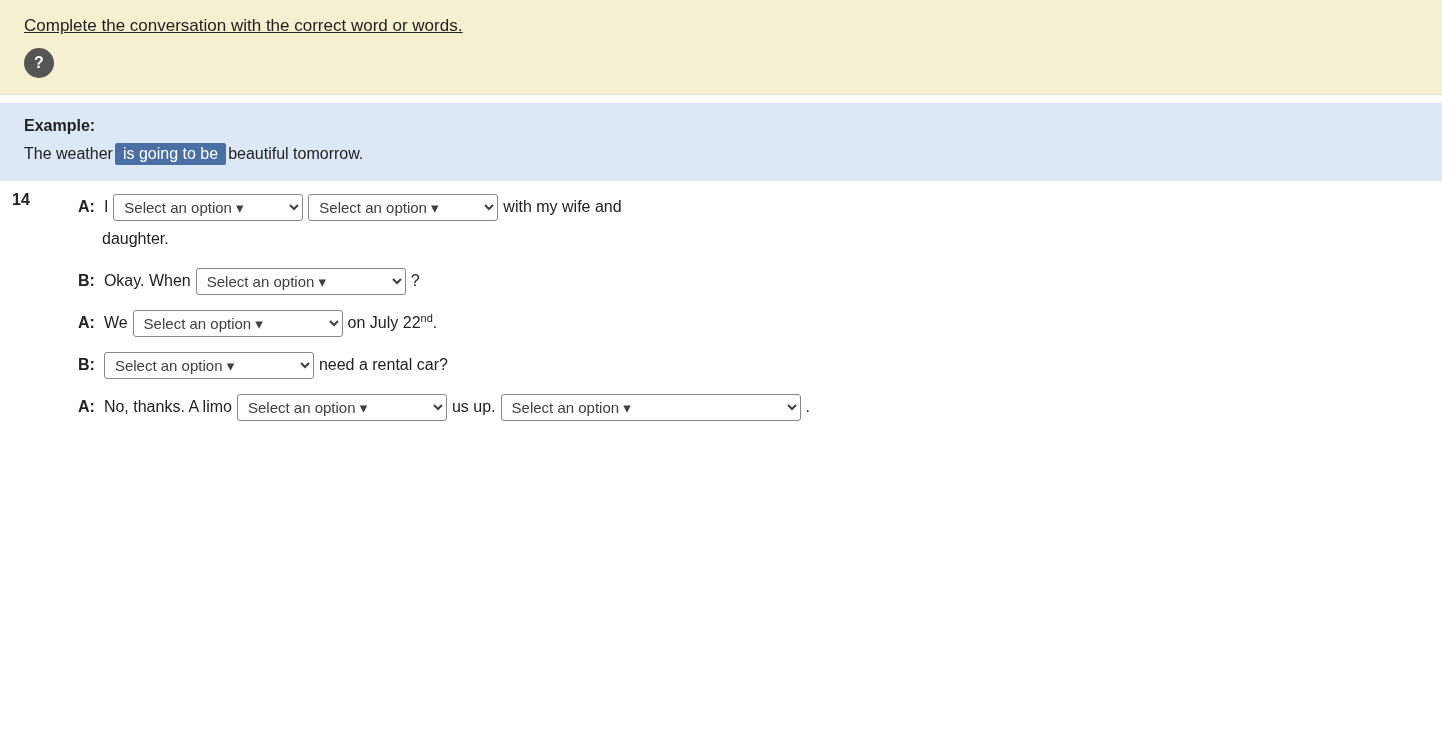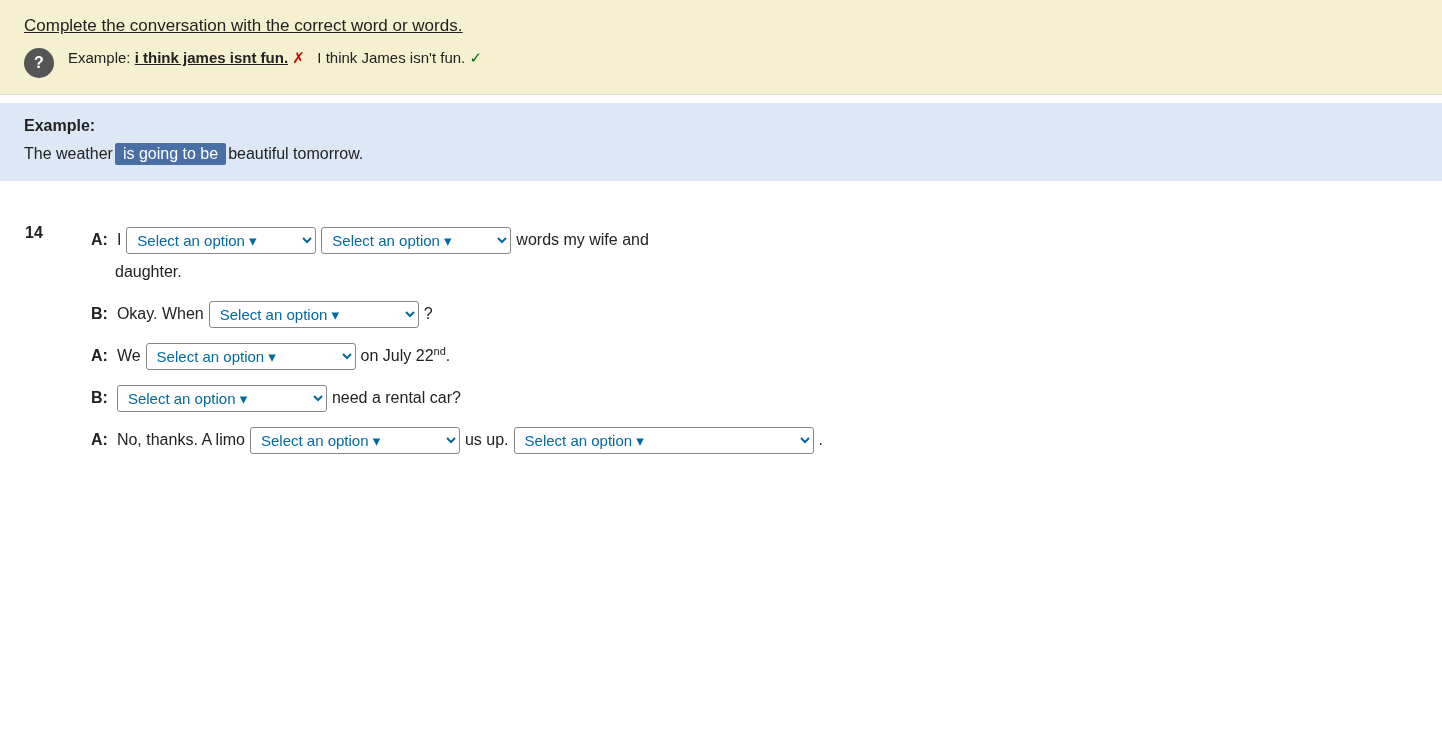--- a/index.html
+++ b/index.html
@@ -93,21 +93,21 @@
       margin-right: 4px;
     }
 
     .dropdown-select {
       border: 1px solid #888;
       border-radius: 3px;
       padding: 3px 6px;
       font-size: 15px;
       background: #fff;
       cursor: pointer;
-      color: #0369a1;
+      color: #404040;
       display: inline-flex;
       align-items: center;
       gap: 4px;
       min-width: 170px;
     }
 
     .dialog-row {
       display: flex;
       align-items: center;
       flex-wrap: wrap;
@@ -120,22 +120,21 @@
       font-size: 11px;
     }
 
     .q-num {
       font-size: 16px;
       font-weight: bold;
       min-width: 24px;
     }
 
     .content-area {
-      padding: 10px 20px 20px 25px;
-      margin-top: 33px;
+      padding: 10px 20px 20px 12px;
     }
 
     .dialog-block {
       display: flex;
       flex-direction: column;
       gap: 10px;
       margin-left: 30px;
     }
   </style>
 </head>
@@ -143,23 +142,20 @@
 
 <div class="instruction-banner">
   <div class="title">
     <span>Complete the conversation with the correct word or words.</span>
   </div>
   <div class="info-row">
     <div class="info-icon">
       <span>?</span>
     </div>
     <div class="info-text">
-      <div>
-        Example: <u><b>i think james isnt fun.</b></u> <span style="color:#c00;">✗</span>&nbsp;&nbsp; I think James isn't fun. <span style="color:#060;">✓</span>
-      </div>
     </div>
   </div>
 </div>
 
 <div class="example-section">
   <div class="ex-label">Example:</div>
   <div class="example-text">
     <span>The weather</span>
     <span class="example-highlight">is going to be</span>
     <span>beautiful tomorrow.</span>
@@ -174,21 +170,21 @@
       <div>
         <div class="dialog-row">
           <span class="speaker">A:</span>
           <span>I</span>
           <select class="dropdown-select" style="min-width:190px;">
             <option value="">Select an option ▾</option>
           </select>
           <select class="dropdown-select" style="min-width:190px;">
             <option value="">Select an option ▾</option>
           </select>
-          <span>words my wife and</span>
+          <span>with my wife and</span>
         </div>
         <div class="dialog-row" style="margin-left:24px;">
           <span>daughter.</span>
         </div>
       </div>
 
       <div class="dialog-row">
         <span class="speaker">B:</span>
         <span>Okay. When</span>
         <select class="dropdown-select" style="min-width:210px;">

